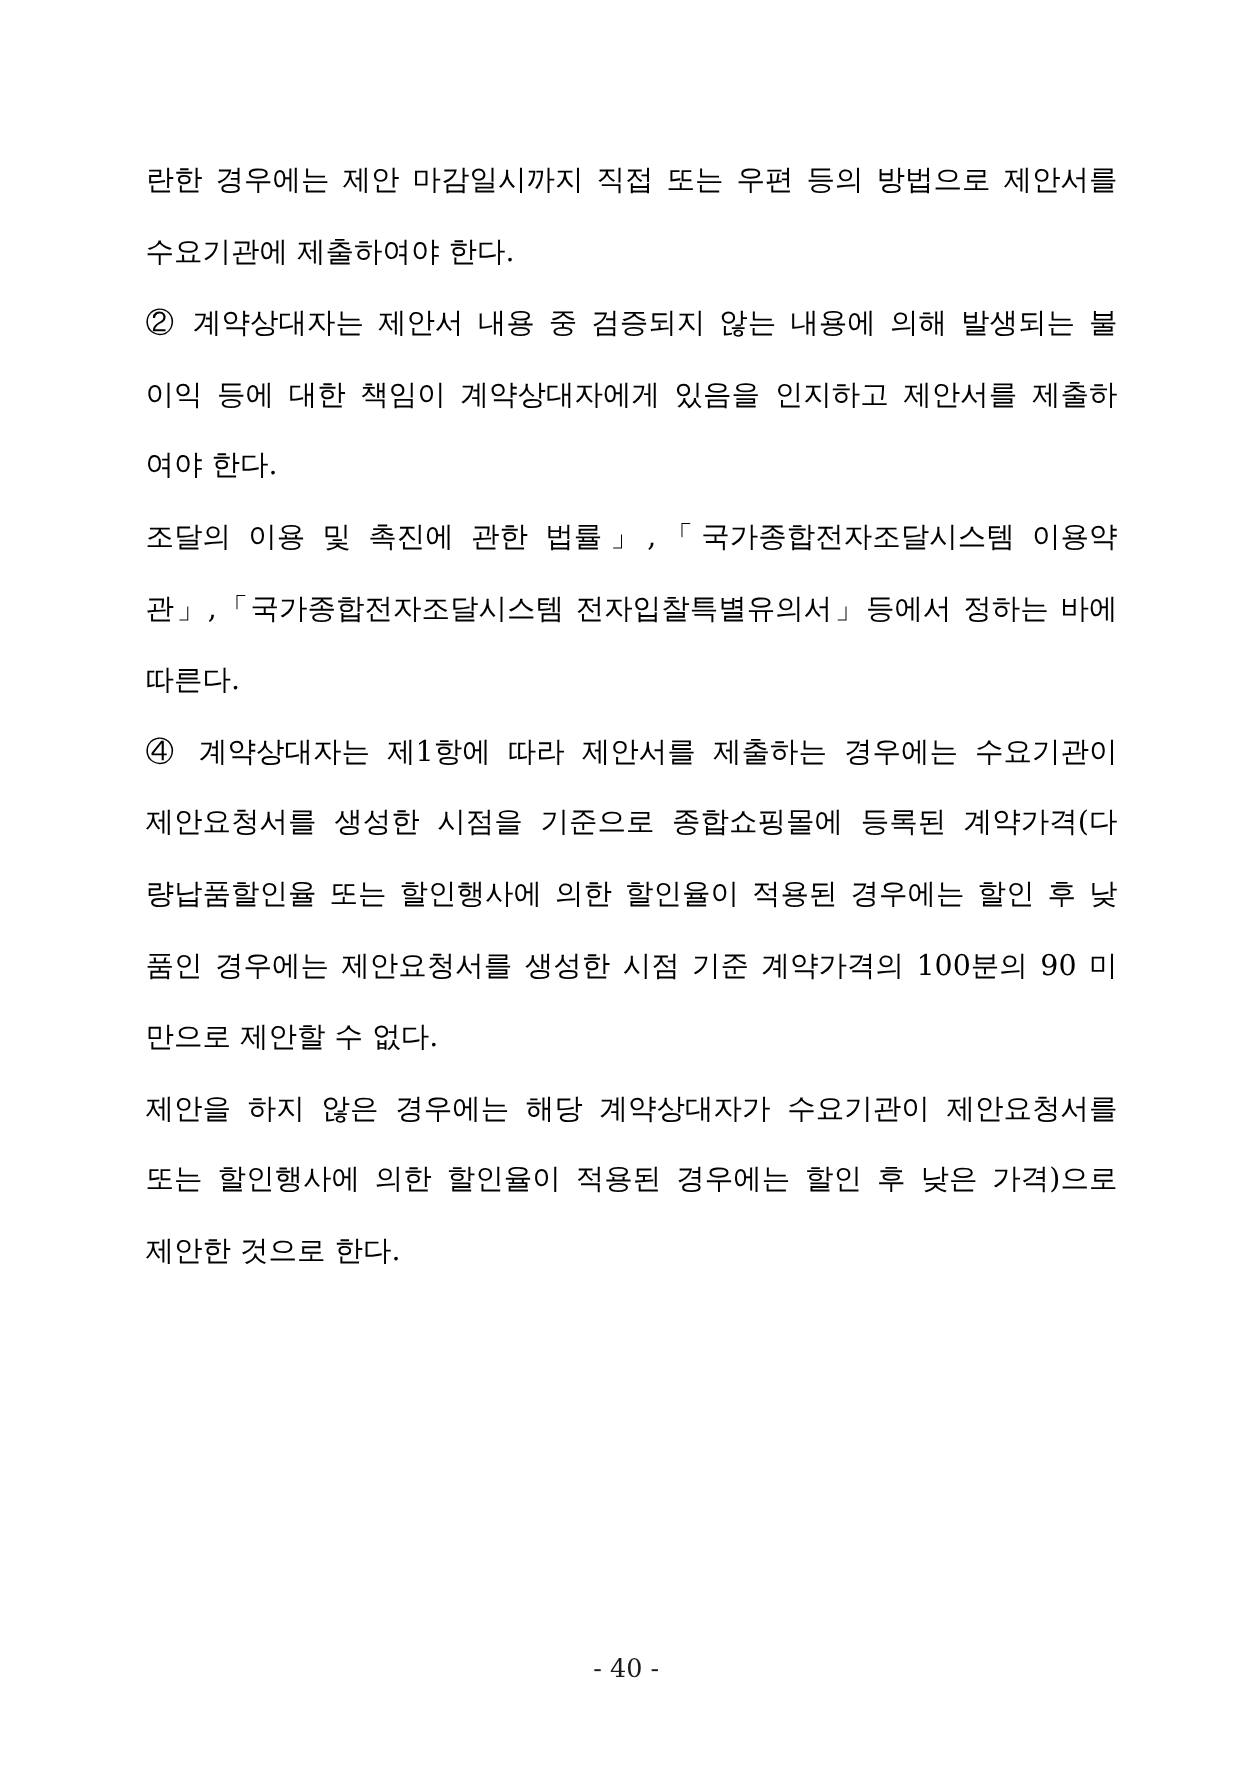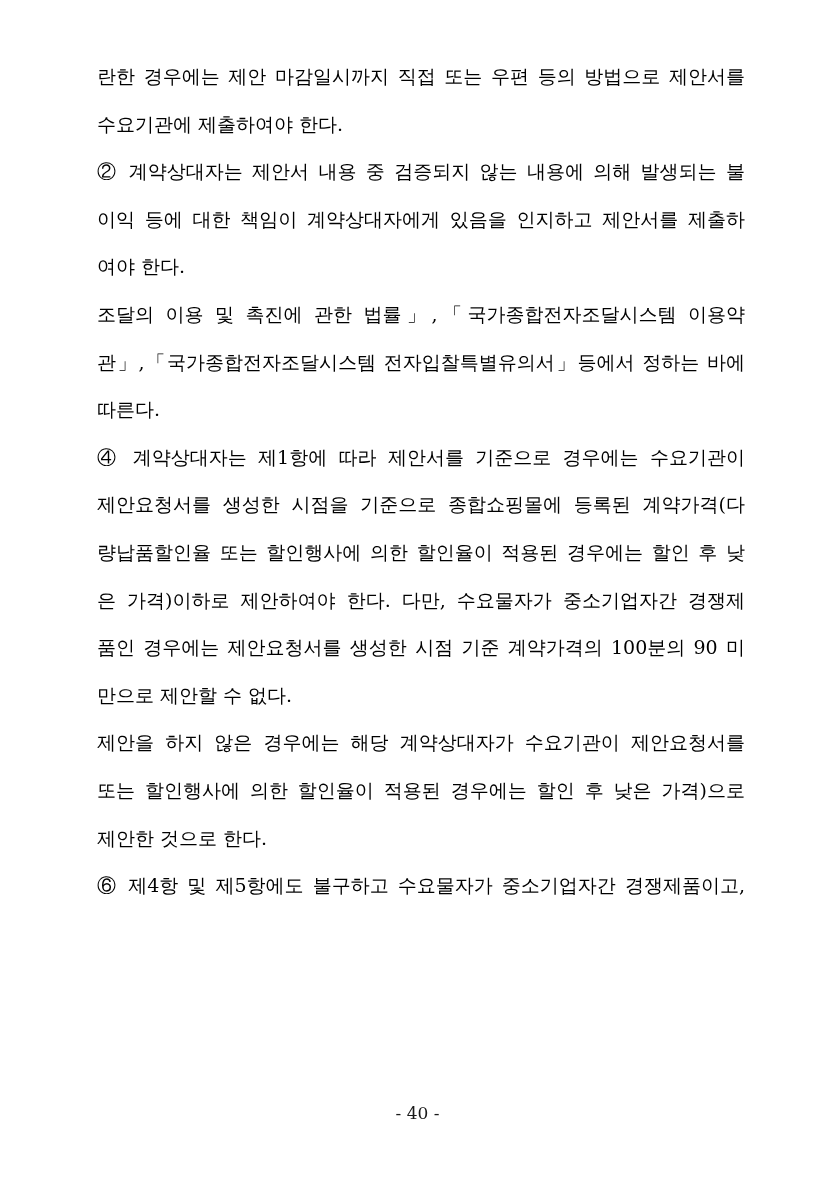--- a/index.html
+++ b/index.html
@@ -6,21 +6,21 @@
     margin: 0;
     padding: 0;
     background: #ffffff;
   }
   .page {
     position: relative;
     width: 835px;
     height: 1181px;
     background: #ffffff;
     box-sizing: border-box;
-    padding: 53px 90px 0 97px;
+    padding: 97px 90px 0 97px;
     font-family: "DejaVu Serif", "Liberation Serif", serif;
     color: #000000;
     overflow: hidden;
   }
   .content {
     width: 100%;
   }
   .line {
     font-size: 19px;
     line-height: 47.6px;
@@ -52,25 +52,23 @@
 <div class="page">
   <div class="content">
     <div class="line">란한 경우에는 제안 마감일시까지 직접 또는 우편 등의 방법으로 제안서를</div>
     <div class="line pend">수요기관에 제출하여야 한다.</div>
     <div class="line">② 계약상대자는 제안서 내용 중 검증되지 않는 내용에 의해 발생되는 불</div>
     <div class="line">이익 등에 대한 책임이 계약상대자에게 있음을 인지하고 제안서를 제출하</div>
     <div class="line pend">여야 한다.</div>
     <div class="line">조달의 이용 및 촉진에 관한 법률」,「국가종합전자조달시스템 이용약</div>
     <div class="line">관」,「국가종합전자조달시스템 전자입찰특별유의서」등에서 정하는 바에</div>
     <div class="line pend">따른다.</div>
-    <div class="line">④ 계약상대자는 제1항에 따라 제안서를 기준으로 경우에는 수요기관이</div>
+    <div class="line">④ 계약상대자는 제1항에 따라 제안서를 제출하는 경우에는 수요기관이</div>
     <div class="line">제안요청서를 생성한 시점을 기준으로 종합쇼핑몰에 등록된 계약가격(다</div>
     <div class="line">량납품할인율 또는 할인행사에 의한 할인율이 적용된 경우에는 할인 후 낮</div>
-    <div class="line">은 가격)이하로 제안하여야 한다. 다만, 수요물자가 중소기업자간 경쟁제</div>
     <div class="line">품인 경우에는 제안요청서를 생성한 시점 기준 계약가격의 100분의 90 미</div>
     <div class="line pend">만으로 제안할 수 없다.</div>
     <div class="line">제안을 하지 않은 경우에는 해당 계약상대자가 수요기관이 제안요청서를</div>
     <div class="line">또는 할인행사에 의한 할인율이 적용된 경우에는 할인 후 낮은 가격)으로</div>
     <div class="line pend">제안한 것으로 한다.</div>
-    <div class="line">⑥ 제4항 및 제5항에도 불구하고 수요물자가 중소기업자간 경쟁제품이고,</div>
   </div>
   <div class="footer">- 40 -</div>
 </div>
 
 </body></html>

